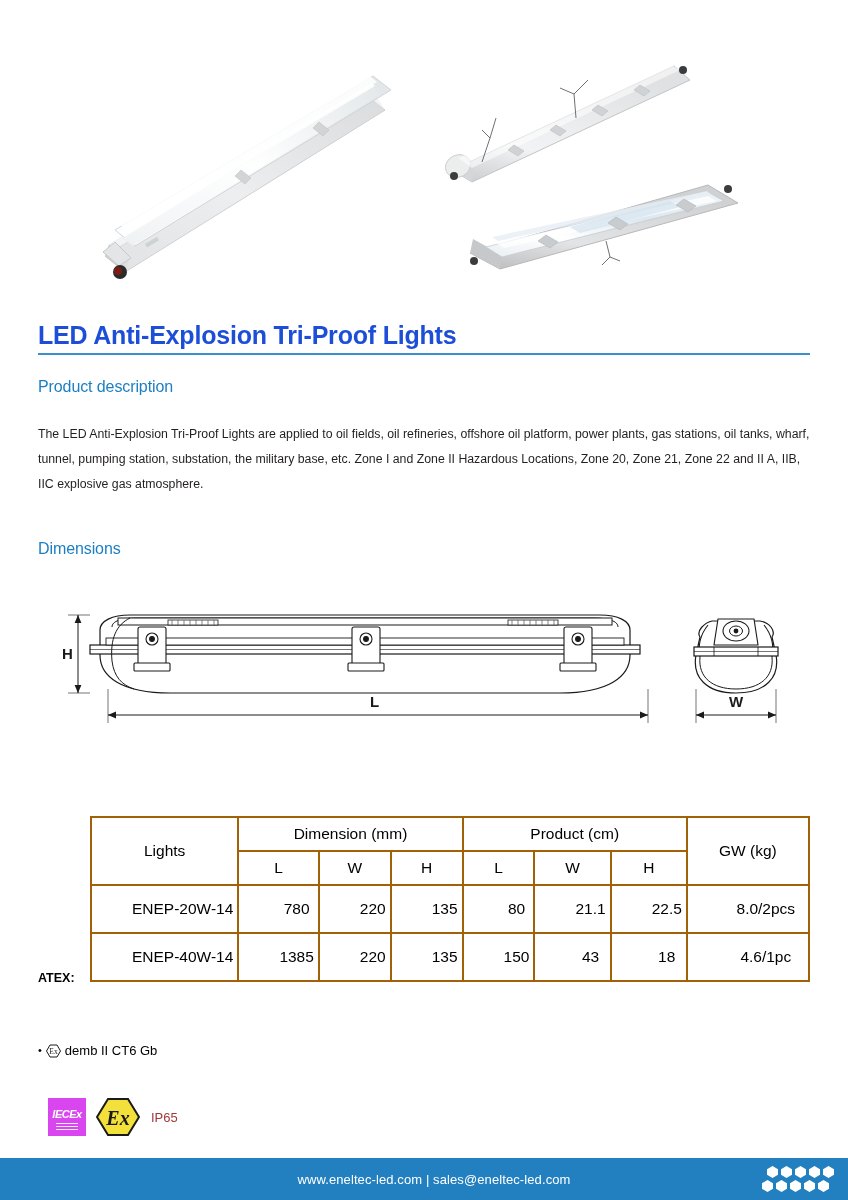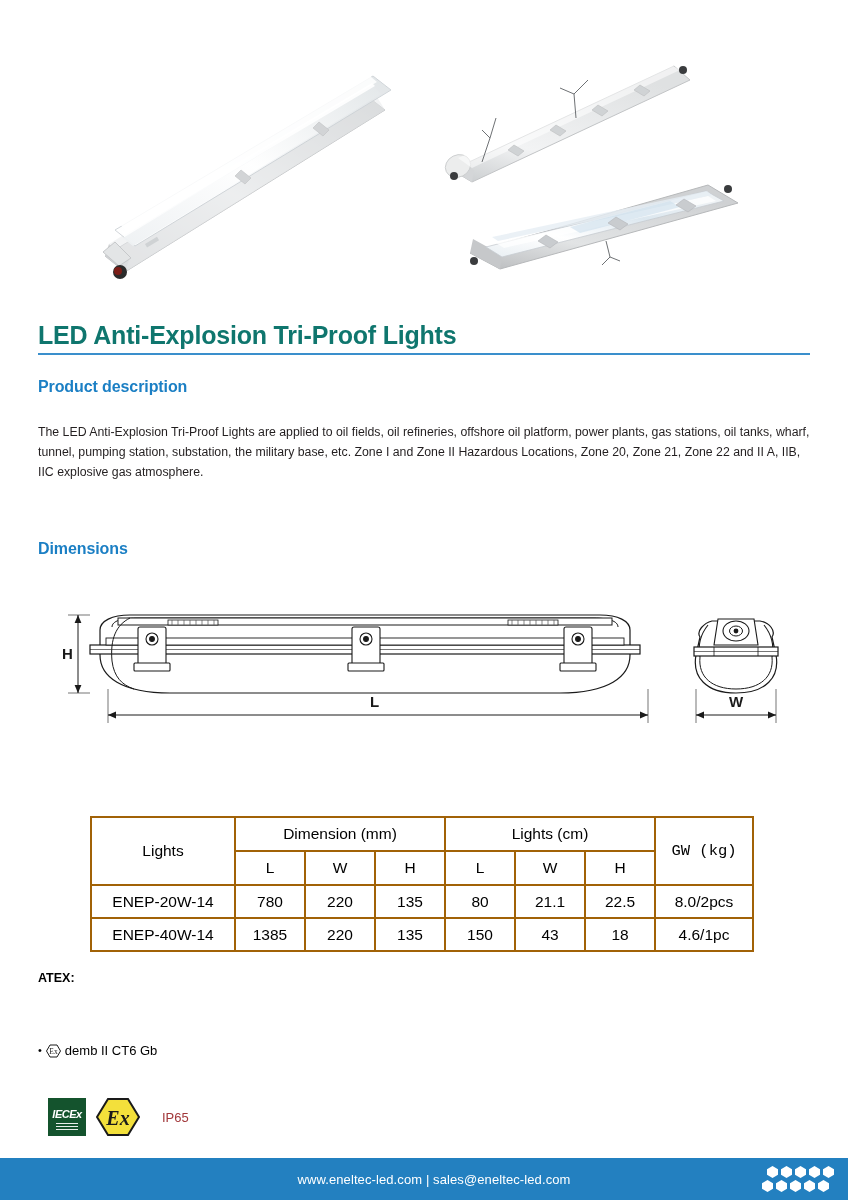--- a/index.html
+++ b/index.html
@@ -14,51 +14,51 @@
   .page { position:relative; width:848px; height:1200px; }
 
   
   .hero { position:absolute; left:0; top:0; width:848px; height:295px; }
 
   .photo { position:absolute; }
 
   
   .title-block { position:absolute; left:38px; top:320px; width:772px; }
   .main-title {
-    color:#0f766e;
+    color:#1d4ed8;
     font-size:25px;
     font-weight:bold;
     letter-spacing:-0.2px;
     line-height:30px;
     margin:0;
     white-space:nowrap;
   }
   .title-rule {
     margin-top:3px;
     height:2px;
     background:#3a8fcc;
     width:772px;
   }
   .section-head {
     position:absolute;
     left:38px;
     color:#1b7fc4;
     font-size:16px;
-    font-weight:bold;
+    font-weight:normal;
     letter-spacing:-0.1px;
   }
   .section-head.pd { top:378px; }
   .section-head.dim { top:540px; }
 
   .body-text {
     position:absolute;
     left:38px; top:422px;
     width:775px;
     font-size:12.3px;
-    line-height:20px;
+    line-height:25px;
     color:#231f20;
   }
 
   
   .draw-wrap { position:absolute; left:60px; top:585px; width:760px; height:145px; }
   .draw-wrap svg { display:block; }
 
   
   .spec-table {
     position:absolute;
@@ -68,61 +68,61 @@
     color:#000;
   }
   .spec-table th, .spec-table td {
     border:2px solid #a16207;
     text-align:center;
     font-weight:normal;
     padding:2px 4px;
     white-space:nowrap;
   }
   .spec-table thead th { height:34px; }
-  .spec-table tbody td { height:33px; }
+  .spec-table tbody td { height:48px;padding-left:40px; }
   .col-model { width:144px; }
   .col-num   { width:70px; }
-  .col-gw    { width:98px;font-family:Liberation Mono, monospace; }
+  .col-gw    { width:122px; }
 
   
   .atex-title {
     position:absolute; left:38px; top:971px;
     font-size:12.5px; font-weight:bold; color:#000;
   }
   .atex-item {
     position:absolute; left:38px; top:1043px;
     font-size:13px; color:#000;
     display:flex; align-items:center; gap:4px;
   }
   .atex-bullet { font-size:11px; line-height:1; }
   .ex-inline { display:inline-block; vertical-align:middle; }
 
   
   .logos { position:absolute; left:48px; top:1097px; display:flex; align-items:center; gap:10px; }
   .iecex-logo {
     width:38px; height:38px;
-    background:#14532d;
+    background:#d946ef;
     position:relative;
     display:flex; align-items:center; justify-content:center;
     overflow:hidden;
   }
   .iecex-logo .tx {
     color:#ffffff; font-size:11px; font-weight:bold;
     font-style:italic; letter-spacing:-0.5px;
     transform:translateY(-3px);
   }
   .iecex-logo .lines {
     position:absolute; left:8px; right:8px; bottom:6px;
     height:7px;
   }
   .iecex-logo .lines i {
     display:block; height:1px; background:#ffffff; margin-bottom:2px; opacity:.9;
   }
   .ip-text {
-    color:#a2383b; font-size:13px; margin-left:12px;
+    color:#a2383b; font-size:13px; margin-left:1px;
   }
 
   
   .footer {
     position:absolute; left:0; bottom:0;
     width:848px; height:42px;
     background:#2380c0;
     display:flex; align-items:center; justify-content:center;
   }
   .footer-text {
@@ -367,21 +367,21 @@
       <text x="310" y="122" font-family="Liberation Sans, sans-serif" font-size="15" font-weight="bold" fill="#1a1a1a">L</text>
       <text x="669" y="122" font-family="Liberation Sans, sans-serif" font-size="15" font-weight="bold" fill="#1a1a1a">W</text>
     </svg>
   </div>
 
   <table class="spec-table">
     <thead>
       <tr>
         <th class="col-model" rowspan="2">Lights</th>
         <th colspan="3">Dimension (mm)</th>
-        <th colspan="3">Lights (cm)</th>
+        <th colspan="3">Product (cm)</th>
         <th class="col-gw" rowspan="2">GW (kg)</th>
       </tr>
       <tr>
         <th class="col-num">L</th>
         <th class="col-num">W</th>
         <th class="col-num">H</th>
         <th class="col-num">L</th>
         <th class="col-num">W</th>
         <th class="col-num">H</th>
       </tr>

